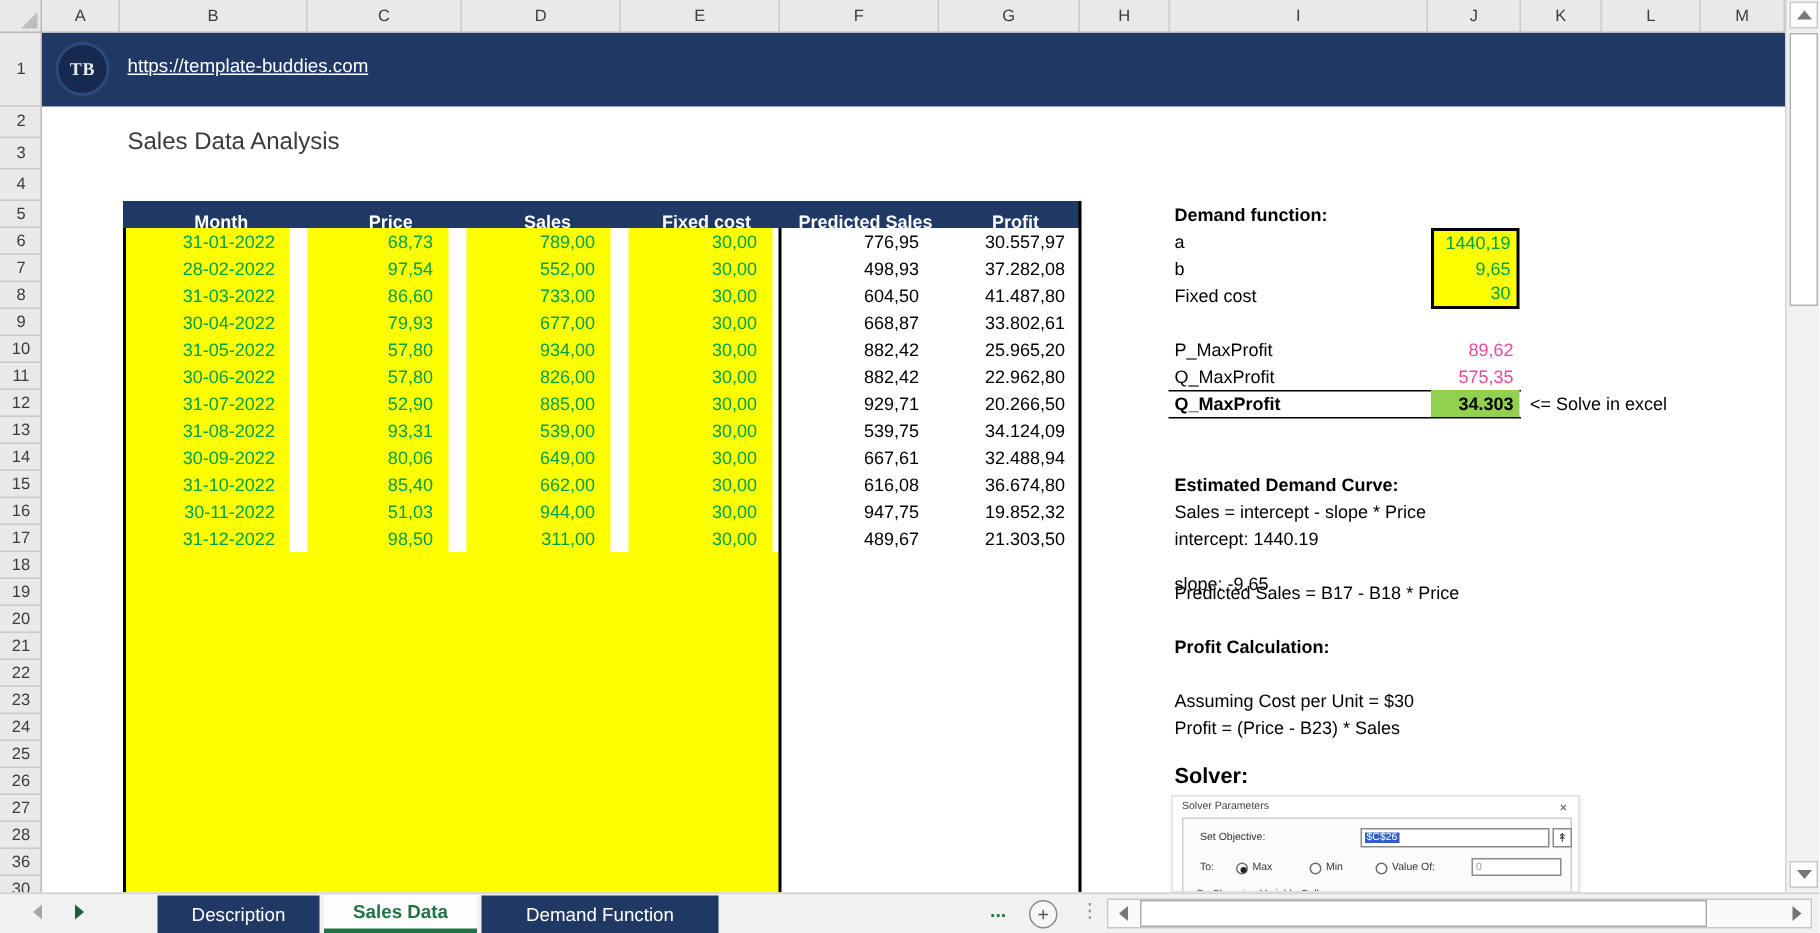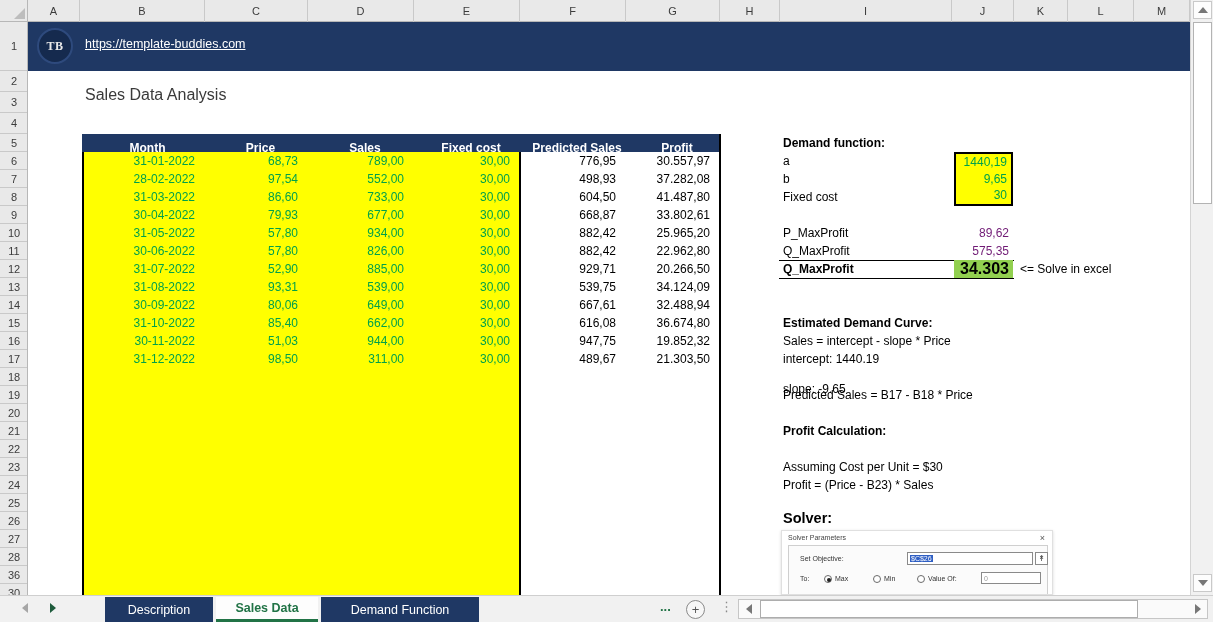--- a/index.html
+++ b/index.html
@@ -32,40 +32,40 @@
   .banner-link { position:absolute; left:57px; top:15px; color:#ffffff; font-size:12.5px;
                  text-decoration:underline; cursor:pointer; }
 
   .page-title { position:absolute; left:57px; top:64px; font-size:16px; color:#3a3a3a; }
 
   
   .tbl-header { position:absolute; left:54px; top:112px; width:638px; height:18px; display:flex;
                 background:var(--navy); color:#fff; font-size:12px; font-weight:bold; }
   .tbl-header .hc { display:flex; align-items:center; justify-content:center; height:28px;padding-left:8px; }
   .tbl-body { position:absolute; left:54px; top:130px; width:638px; }
-  .trow { display:flex; height:18px; }
+  .trow { display:flex; height:18px;gap:12px; }
   .tc { height:18px; font-size:12px; display:flex; align-items:center; justify-content:flex-end; padding-right:10px; }
   .tc.yellow { background:var(--yellow); color:var(--green-text); }
   .tc.white  { background:#ffffff; color:#000; }
   .yellow-ext { position:absolute; left:54px; top:346px; width:438px; height:227px; background:var(--yellow); }
   .vline { position:absolute; width:2px; background:#000; }
 
   
   .rp-text { position:absolute; left:755px; font-size:12px; color:#000; height:18px; display:flex; align-items:center; }
   .rp-bold { font-weight:bold; }
   .param-box { position:absolute; left:926px; top:130px; width:59px; height:54px;
                background:var(--yellow); border:2px solid #000; }
   .param-val { height:16.6px; display:flex; align-items:center; justify-content:flex-end;
                padding-right:4px; font-size:12px; color:var(--green-text); }
   .res-val { position:absolute; left:926px; width:59px; height:18px; display:flex; align-items:center;
-             justify-content:flex-end; padding-right:4px; font-size:12px; color:#701a75; }
+             justify-content:flex-end; padding-right:4px; font-size:12px; color:#ec4899; }
   .hline { position:absolute; left:751px; width:235px; height:1px; background:#000; }
   .green-cell { position:absolute; left:926px; top:238px; width:59px; height:18px; background:var(--green-cell);
                 display:flex; align-items:center; justify-content:flex-end; padding-right:4px;
-                font-size:16px; font-weight:bold; color:#000;padding-left:14px; }
+                font-size:12px; font-weight:bold; color:#000;padding-left:14px; }
 
   
   .solver-dlg { position:absolute; left:753px; top:508px; width:272px; height:65px; background:#fff;
                 border:1px solid #e0e0e0; box-shadow:0 1px 3px rgba(0,0,0,.15); overflow:hidden; }
   .dlg-title { position:absolute; left:6px; top:3px; font-size:7px; color:#444; }
   .dlg-close { position:absolute; right:7px; top:2px; font-size:9px; color:#555; }
   .dlg-panel { position:absolute; left:6px; top:14px; width:260px; height:60px;
                background:#fbfbfb; border:1px solid #cfcfcf; }
   .dlg-label { position:absolute; font-size:7px; color:#333; }
   .dlg-input { position:absolute; background:#fff; border:1px solid #8a8a8a; font-size:7px;

